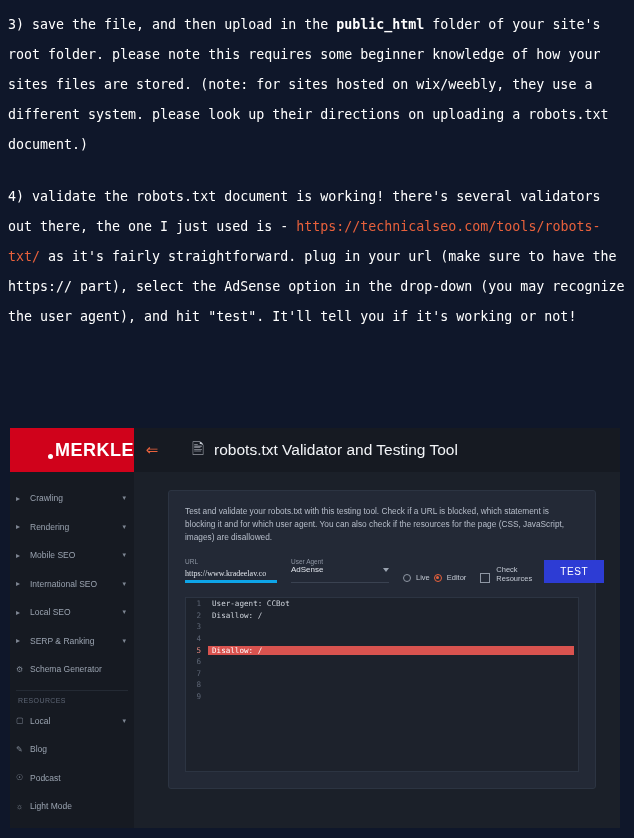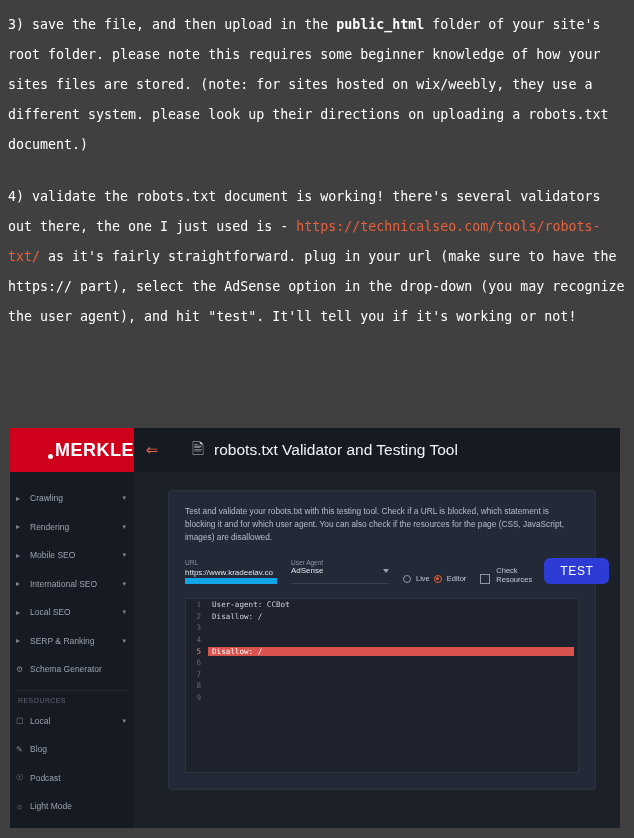--- a/index.html
+++ b/index.html
@@ -12,21 +12,21 @@
     overflow: hidden;
   }
   body {
     font-family: "DejaVu Sans Mono", monospace;
   }
 
   .page {
     position: relative;
     width: 634px;
     height: 838px;
-    background: #404040;
+    background: #0f172a;
   }
 
   
   .article {
     padding: 10px 8px 0 8px;
     color: #ffffff;
     font-family: "DejaVu Sans Mono", monospace;
     font-size: 13.3px;
     line-height: 30px;
     letter-spacing: 0px;
@@ -179,25 +179,25 @@
     color: #8d95a3;
     font-size: 6.5px;
     margin-bottom: 3px;
     font-family: "Liberation Sans", sans-serif;
   }
   .field-input {
     width: 92px;
     height: 15px;
     background: transparent;
     border: none;
-    border-bottom: 6px solid #0ea5e9;
+    border-bottom: 3px solid #0ea5e9;
     color: #dfe3ea;
     font-size: 8px;
     padding: 0 0 2px 0;
-    font-family: Liberation Sans, sans-serif;
+    font-family: Liberation Serif, serif;
     outline: none;
   }
   .field-select {
     width: 98px;
     height: 15px;
     border-bottom: 1px solid #3a4251;
     color: #dfe3ea;
     font-size: 8px;
     display: flex;
     align-items: center;
@@ -250,25 +250,25 @@
   .check-label {
     color: #c3c9d3;
     font-size: 7.5px;
     line-height: 9px;
     width: 34px;
   }
   .test-btn {
     margin-left: auto;
     background: #2d3cd4;
     color: #ffffff;
-    font-size: 12px;
+    font-size: 10px;
     letter-spacing: 0.6px;
     padding: 6px 16px;
     border: none;
-    border-radius: 6px;
+    border-radius: 0;
     font-family: "Liberation Sans", sans-serif;
   }
 
   
   .code-box {
     margin-top: 14px;
     background: #1d222c;
     border: 1px solid #2c3442;
     height: 175px;
     position: relative;

